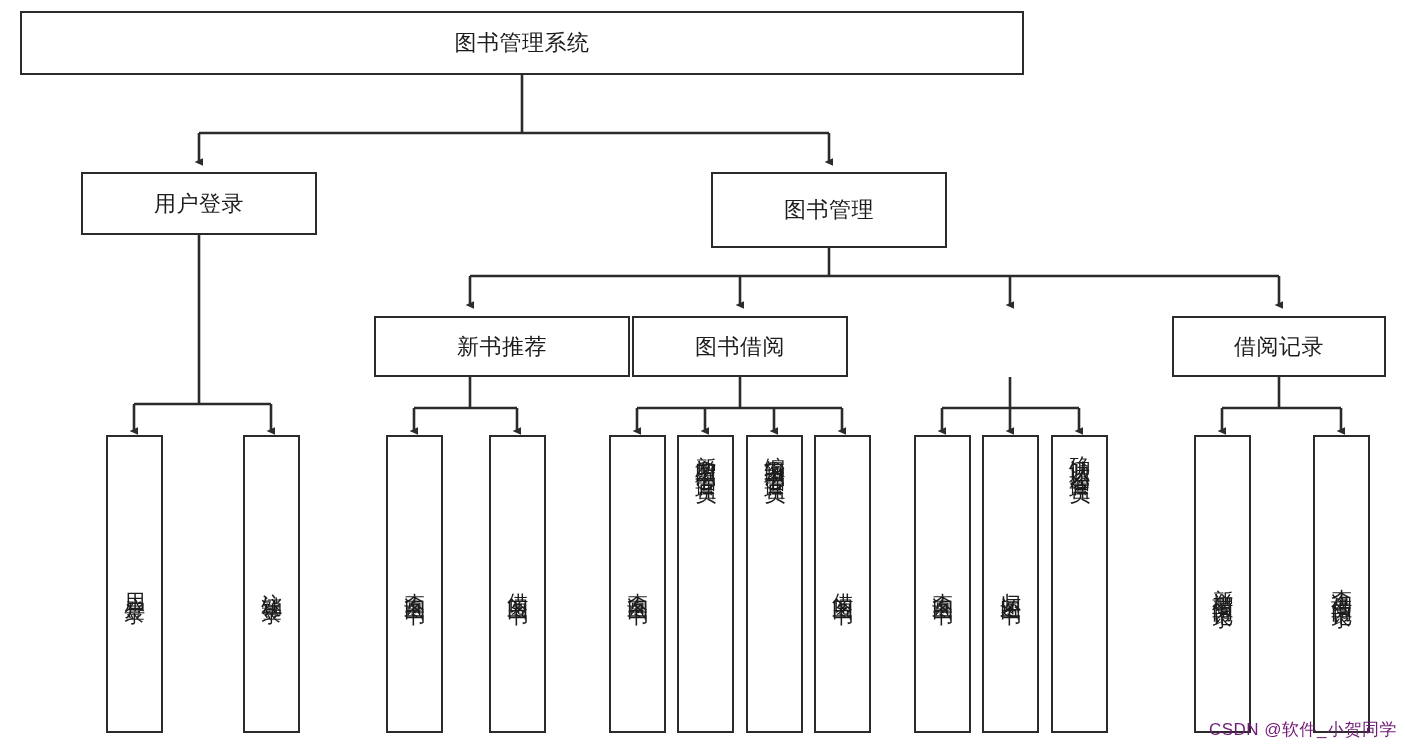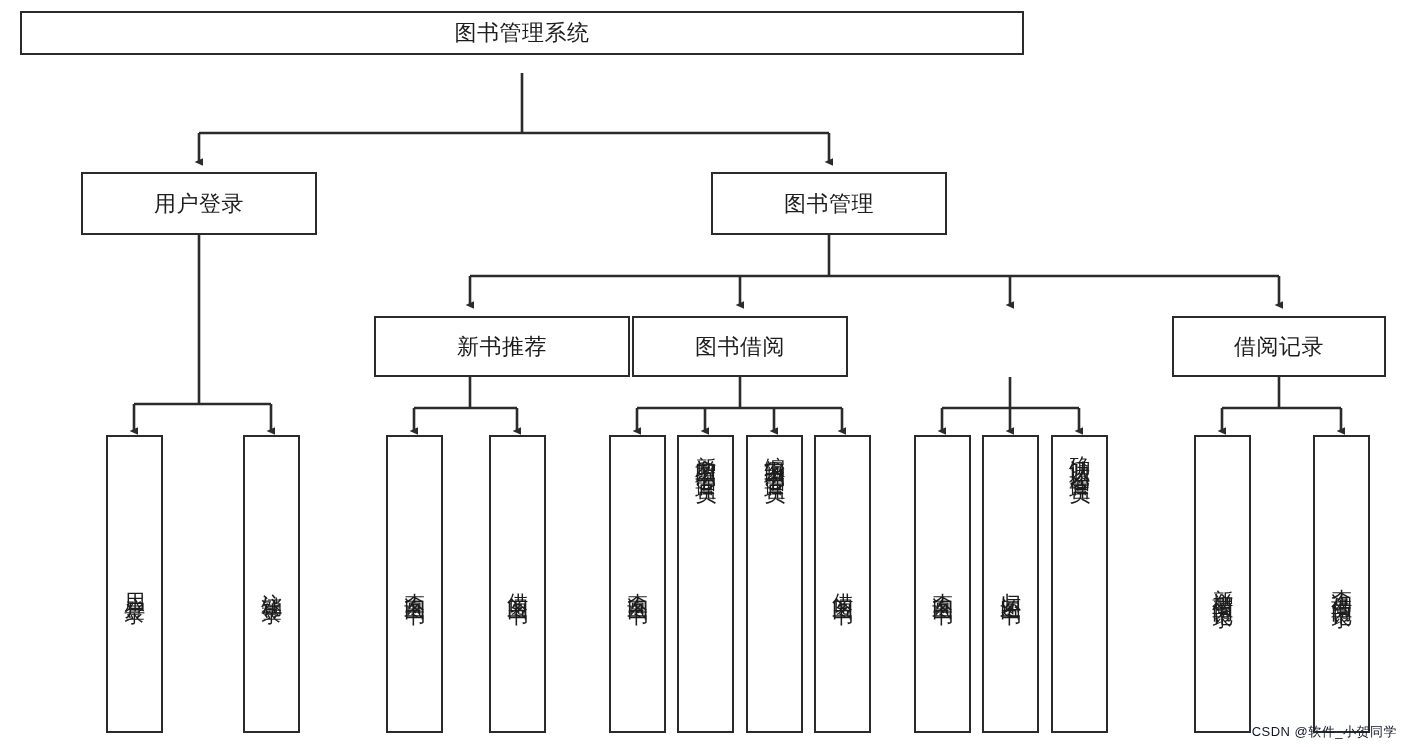--- a/index.html
+++ b/index.html
@@ -60,22 +60,22 @@
     white-space: nowrap;
   }
   .node.vert.center-text {
     align-items: center;
     padding-top: 0;
   }
   .watermark {
     position: absolute;
     right: 8px;
     bottom: 6px;
-    font-size: 13px;
-    color: #0f172a;
+    font-size: 17px;
+    color: #701a75;
     letter-spacing: 0.5px;
     white-space: nowrap;
     user-select: none;
   }
 </style>
 </head>
 <body>
 
 <div id="diagram-root">
 
@@ -122,28 +122,28 @@
       <path d="M1010,408 L1010,431" marker-end="url(#arrowhead)"></path>
       <path d="M1079,408 L1079,431" marker-end="url(#arrowhead)"></path>
 
       <path d="M1279,377 L1279,408"></path>
       <path d="M1222,408 L1341,408"></path>
       <path d="M1222,408 L1222,431" marker-end="url(#arrowhead)"></path>
       <path d="M1341,408 L1341,431" marker-end="url(#arrowhead)"></path>
     </g>
   </svg>
 
-  <div class="node horiz" style="left:20px; top:11px; width:1004px; height:44px;">
+  <div class="node horiz" style="left:20px; top:11px; width:1004px; height:64px;">
     <span class="hlabel">图书管理系统</span>
   </div>
 
   <div class="node horiz" style="left:81px; top:172px; width:236px; height:63px;">
     <span class="hlabel">用户登录</span>
   </div>
-  <div class="node horiz" style="left:711px; top:172px; width:236px; height:63px;">
+  <div class="node horiz" style="left:711px; top:172px; width:236px; height:76px;">
     <span class="hlabel">图书管理</span>
   </div>
 
   <div class="node horiz" style="left:362px; top:316px; width:256px; height:61px;margin-left:12px;">
     <span class="hlabel">新书推荐</span>
   </div>
   <div class="node horiz" style="left:632px; top:316px; width:216px; height:61px;">
     <span class="hlabel">图书借阅</span>
   </div>
   <div class="node horiz" style="left:1172px; top:316px; width:214px; height:61px;font-family:Liberation Mono, monospace;">

